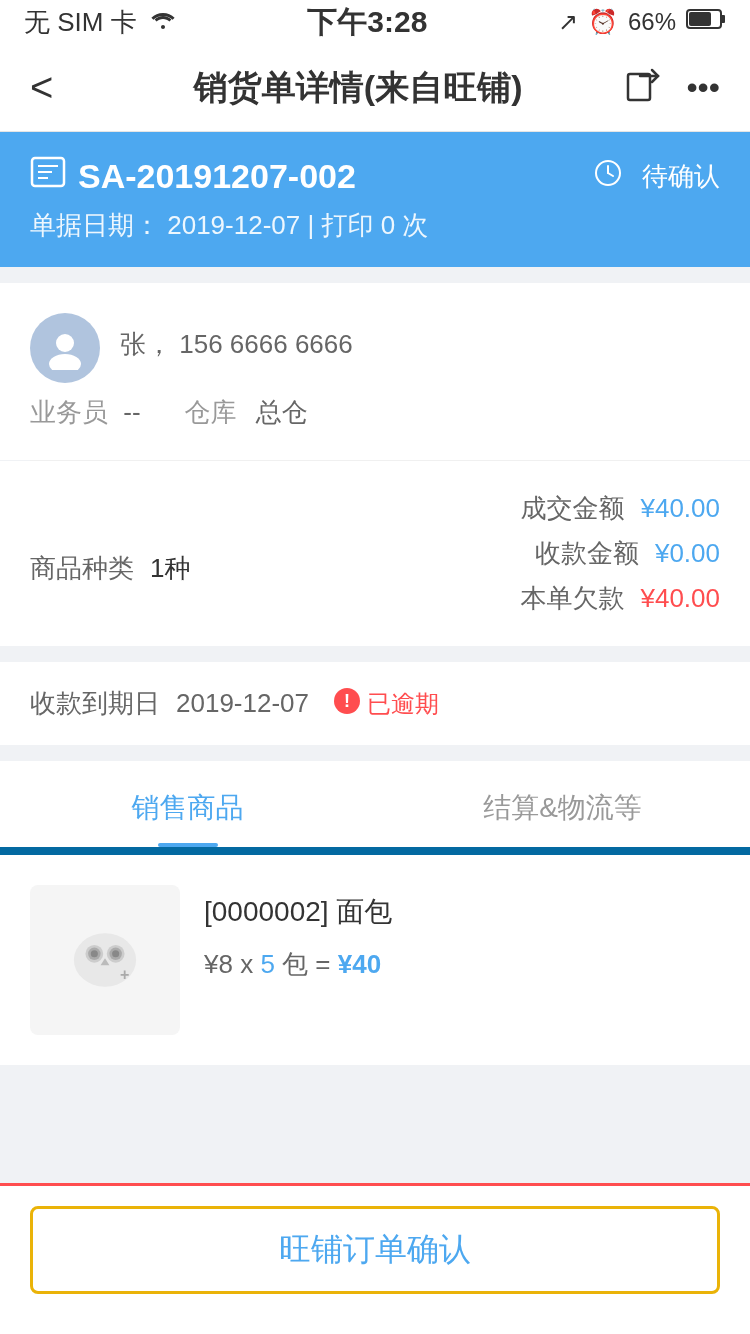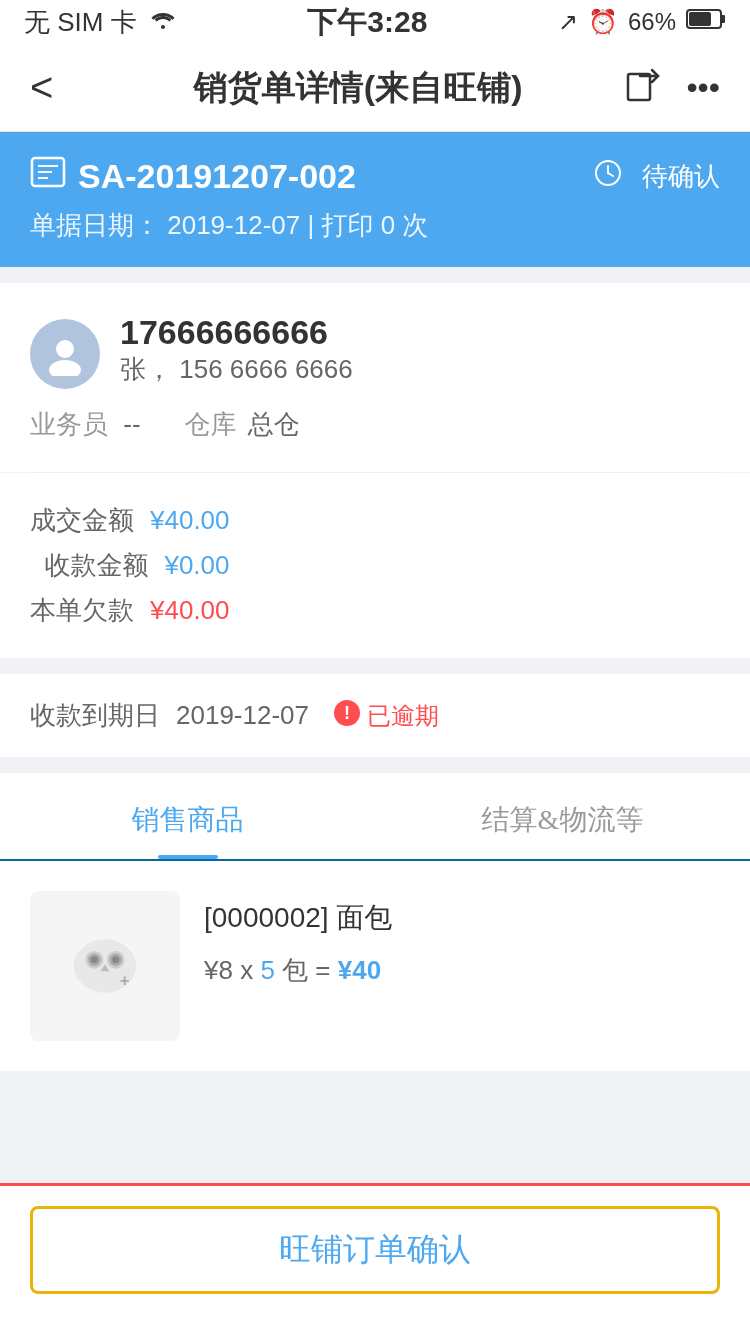--- a/index.html
+++ b/index.html
@@ -203,22 +203,21 @@
       margin-left: 8px;
     }
 
     
     .tabs-section {
       background: #fff;
       margin-top: 16px;
     }
     .tabs-header {
       display: flex;
-      border-bottom: 2px solid #0369a1;
-      font-family: Liberation Serif, serif;
+      border-bottom: 8px solid #0369a1;
     }
     .tab-item {
       flex: 1;
       text-align: center;
       padding: 28px 0 20px;
       font-size: 28px;
       color: #999;
       cursor: pointer;
       position: relative;
     }
@@ -394,42 +393,47 @@
 
   <div class="customer-section">
     <div class="customer-row">
       <div class="avatar">
         <svg width="44" height="44" viewBox="0 0 44 44" fill="none">
           <circle cx="22" cy="17" r="9" fill="white"></circle>
           <ellipse cx="22" cy="38" rx="16" ry="10" fill="white"></ellipse>
         </svg>
       </div>
       <div>
-        <div class="customer-name">17666666666</div>
         <div class="customer-info">
           <span>张</span>，
           <span>156 6666 6666</span>
         </div>
       </div>
     </div>
     <div class="customer-meta">
       <div>
         <span class="meta-label">业务员</span>
         <span style="margin-left:8px;">--</span>
       </div>
       <div>
         <span class="meta-label">仓库</span>
-        <span style="margin-left:4px;">总仓</span>
+        <span style="margin-left:12px;">总仓</span>
       </div>
     </div>
   </div>
 
   <div class="divider"></div>
 
   <div class="summary-section">
+    <div class="summary-left">
+      <div style="display:flex; gap:16px; align-items:center; margin-top: 60px;">
+        <span class="summary-item-label">商品种类</span>
+        <span class="summary-item-value">1种</span>
+      </div>
+    </div>
     <div class="summary-right">
       <div class="summary-row">
         <span class="summary-row-label">成交金额</span>
         <span class="amount-blue">¥40.00</span>
       </div>
       <div class="summary-row">
         <span class="summary-row-label">收款金额</span>
         <span class="amount-blue">¥0.00</span>
       </div>
       <div class="summary-row">

